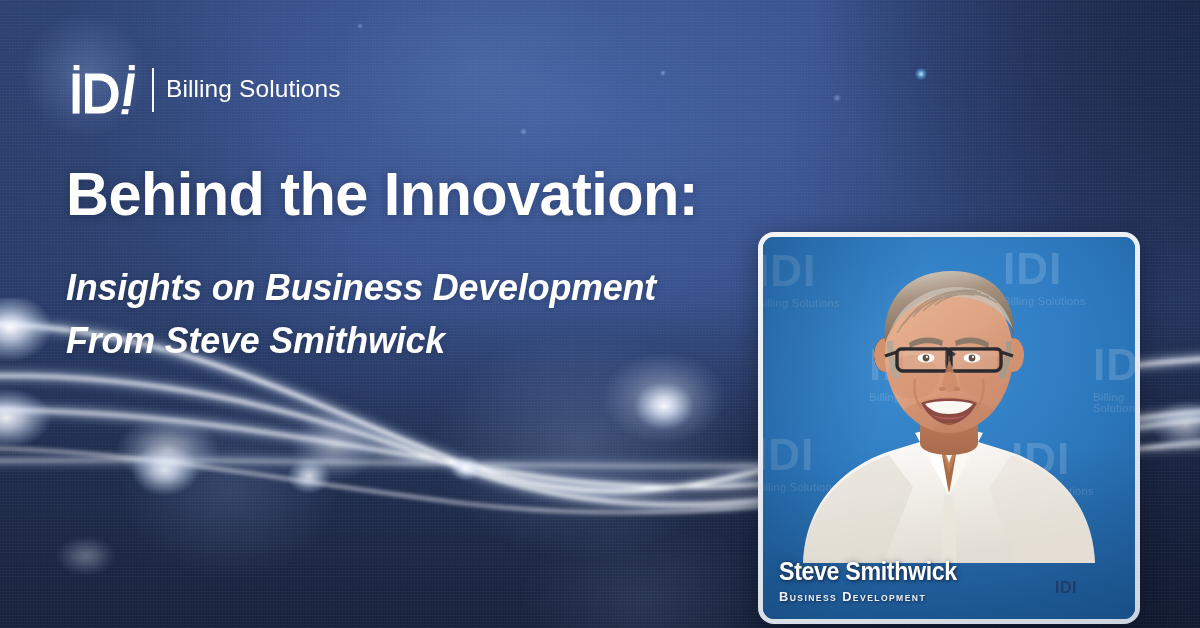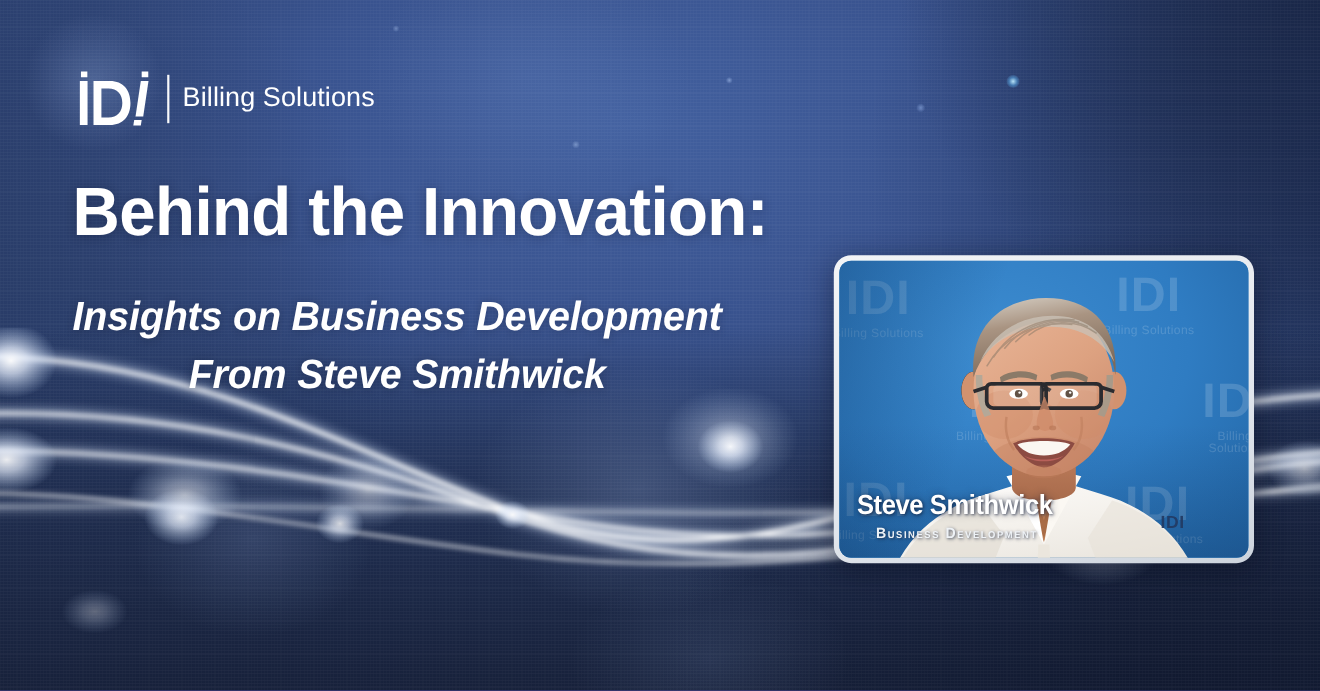--- a/index.html
+++ b/index.html
@@ -10,22 +10,21 @@
   }
   body {
     font-family: "Liberation Sans", sans-serif;
   }
 
   .canvas {
     position: relative;
     width: 1200px;
     height: 628px;
     overflow: hidden;
-    background: #8b5cf6;
-    text-align: center;
+    background: #c2410c;
   }
 
   
   .bg-base {
     position: absolute;
     inset: 0;
     background:
       radial-gradient(ellipse 900px 520px at 48% 18%, #42609f 0%, #39538f 34%, #2e4476 60%, #263a66 100%);
   }
   .bg-vignette-left {
@@ -147,21 +146,21 @@
     text-shadow: 0 1px 8px rgba(10,18,40,0.28);
   }
   .subhead .ln { display: block; white-space: nowrap; }
 
   
   .video-card {
     position: absolute;
     left: 758px;
     top: 232px;
     width: 382px;
-    height: 280px;
+    height: 392px;
     border-radius: 16px;
     background: linear-gradient(160deg, #f2f4f6 0%, #e4e8ee 55%, #cdd4dd 100%);
     padding: 5px;
     box-sizing: border-box;
     box-shadow: 0 6px 26px rgba(8,14,32,0.45);
   }
   .video-inner {
     position: relative;
     width: 100%;
     height: 100%;

